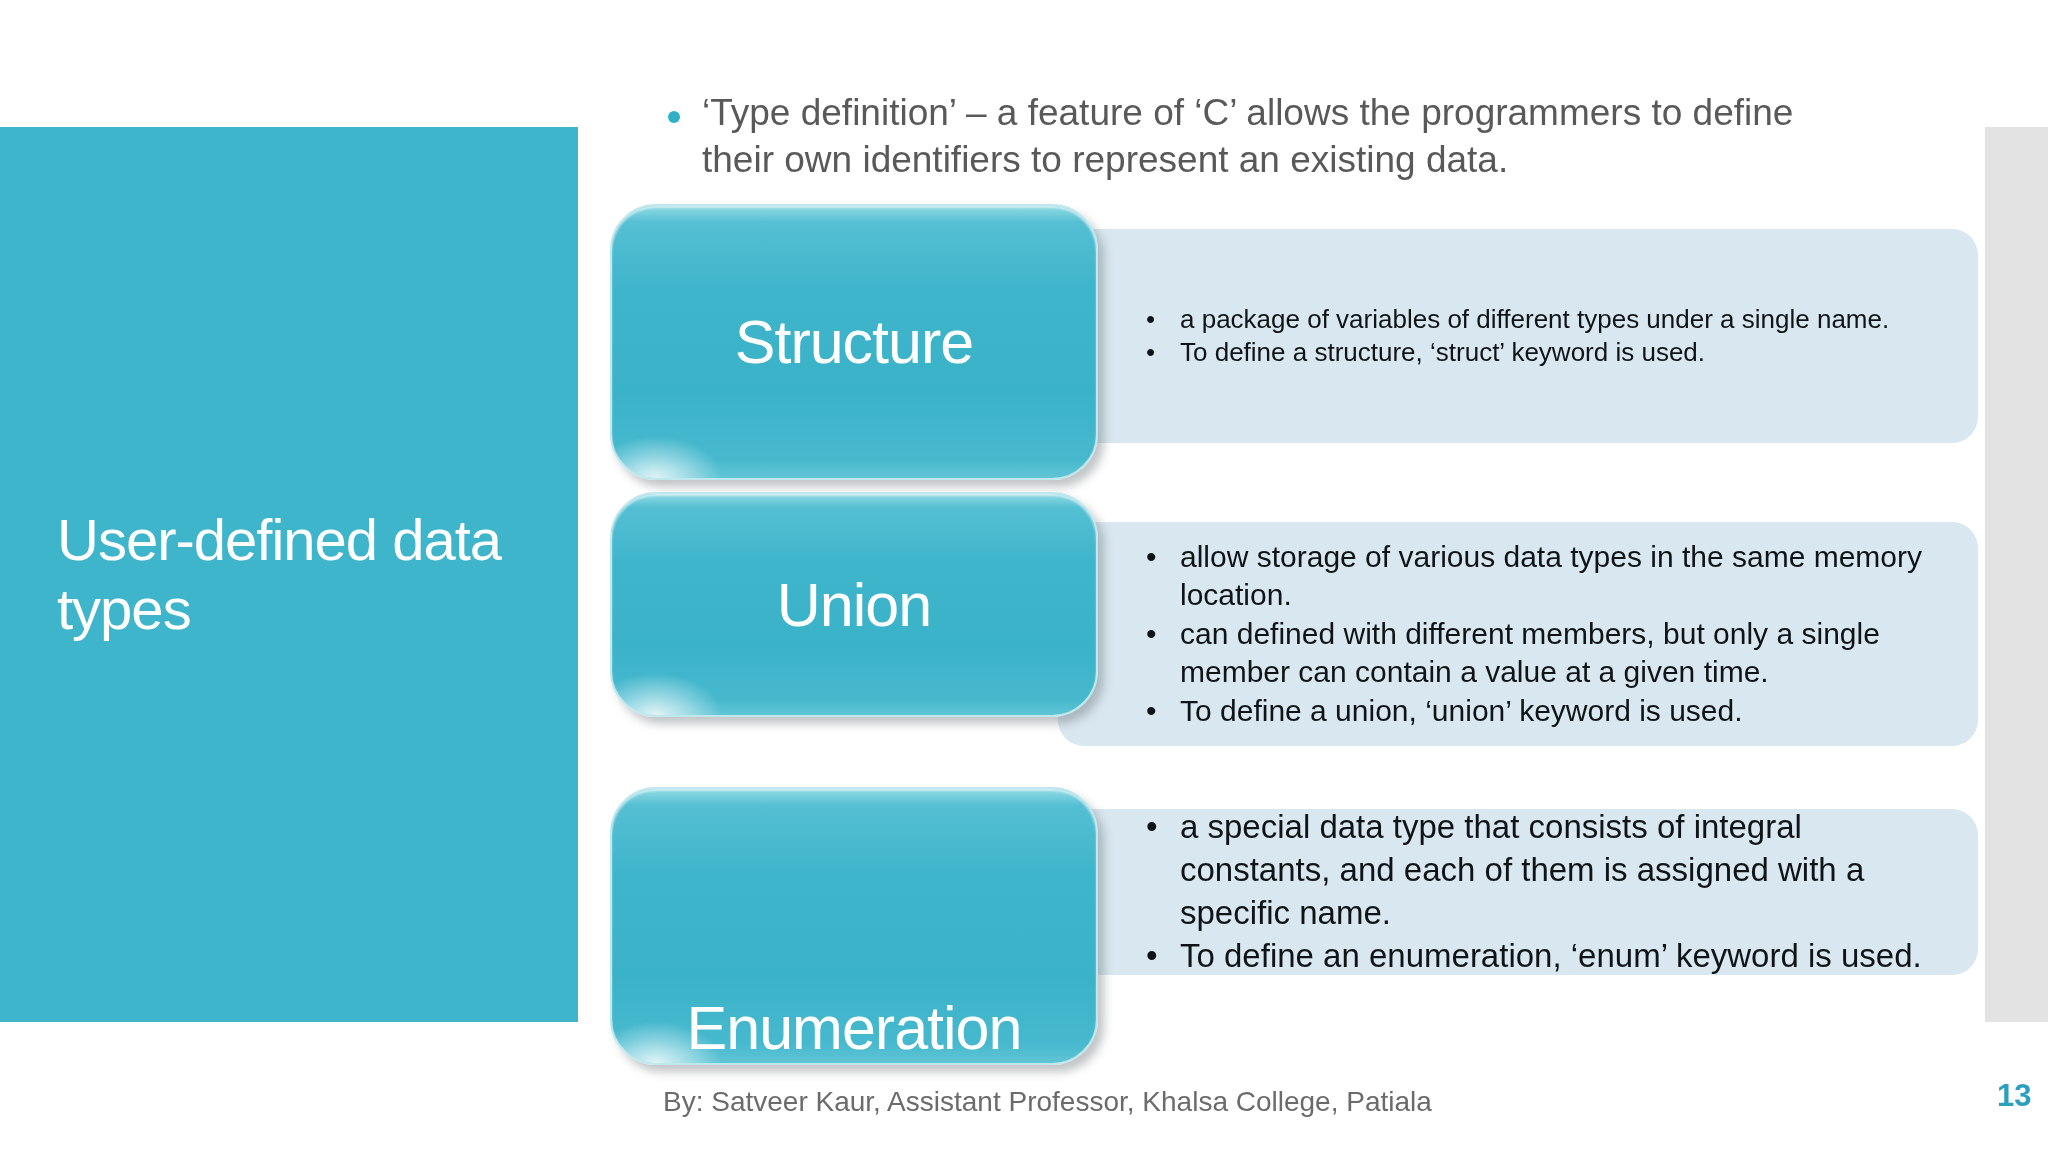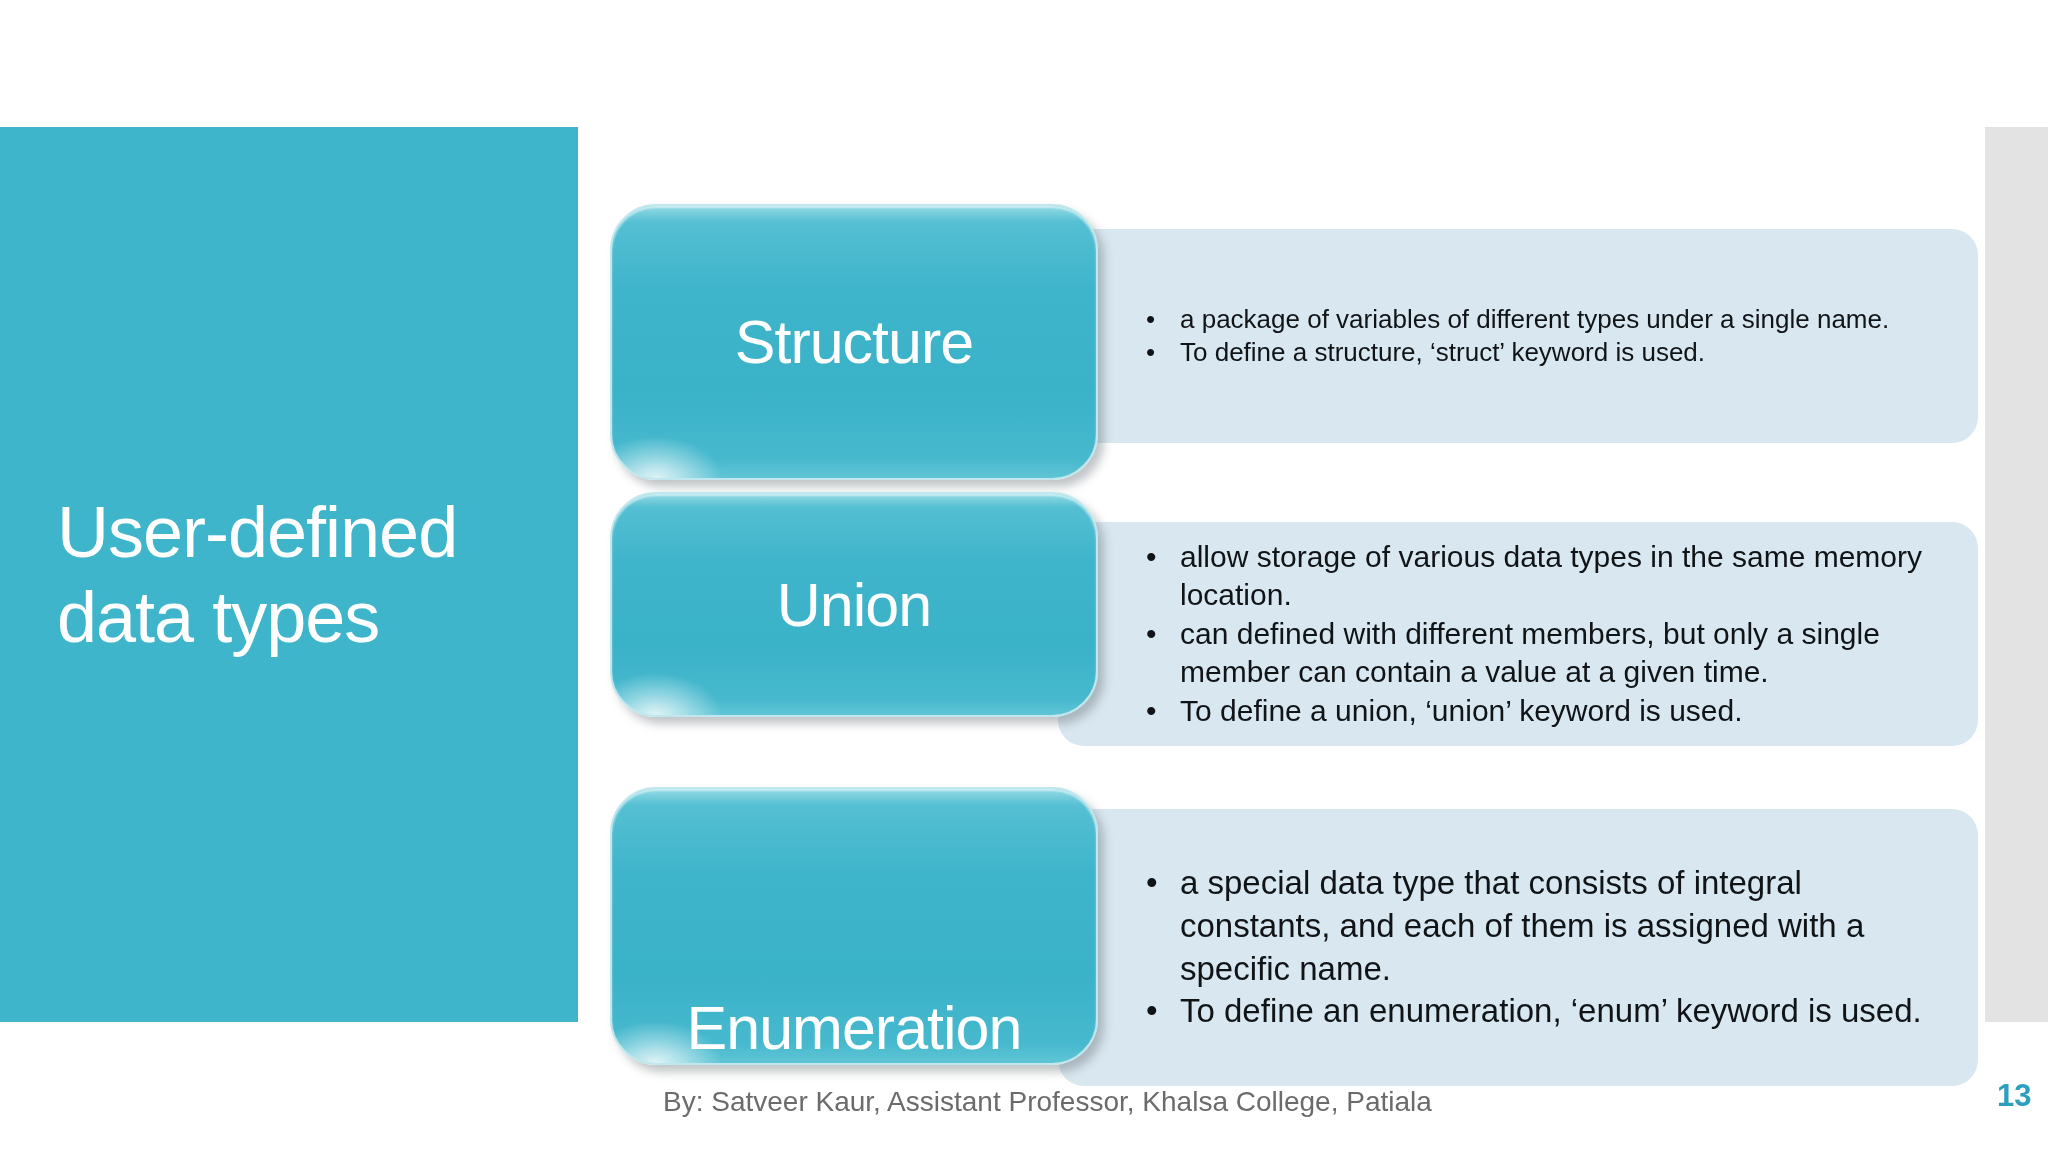--- a/index.html
+++ b/index.html
@@ -11,21 +11,21 @@
   .stage { position:relative; width:2048px; height:1152px; background:#ffffff; }
 
   
   .sidebar {
     position:absolute; left:0; top:127px; width:578px; height:895px;
     background:#3eb5ca;
     display:flex; align-items:center;
   }
   .sidebar-title {
     padding-left:57px; width:475px;
-    color:#ffffff; font-size:72px; font-weight:300; line-height:1.18;
+    color:#ffffff; font-size:58px; font-weight:300; line-height:1.18;
     letter-spacing:-1px;
   }
 
   
   .right-strip {
     position:absolute; left:1985px; top:127px; width:63px; height:895px;
     background:#e3e3e3;
   }
 
   
@@ -45,21 +45,21 @@
     display:flex; flex-direction:column; justify-content:center;
     box-sizing:border-box; padding:18px 42px 18px 86px;
     color:#101417;
   }
   .panel ul { list-style:none; margin:0; padding:0; }
   .panel li { position:relative; padding-left:36px; }
   .panel li::before { content:"\2022"; position:absolute; left:2px; top:0; }
   .panel li + li { }
   .p1 { top:229px; height:214px; font-size:26px; line-height:1.27; }
   .p2 { top:522px; height:224px; font-size:30px; line-height:1.28; }
-  .p3 { top:809px; height:277px; font-size:33px; line-height:1.30; }
+  .p3 { top:809px; height:166px; font-size:33px; line-height:1.30; }
 
   
   .shape {
     position:absolute; left:610px; width:488px;
     display:flex; align-items:center; justify-content:center;
     border-radius:46px; box-sizing:border-box;
     border:2px solid #bfe7ed;
     background:
       radial-gradient(95px 60px at 9% 100%, rgba(255,255,255,0.80), rgba(255,255,255,0) 70%),
       linear-gradient(180deg, #93dbe4 0%, #55bfd3 6%, #3fb5cb 30%, #3ab2c8 68%, #47b9ce 93%, #60c5d5 100%);
@@ -84,20 +84,24 @@
 <body>
 
 <div class="stage">
 
   <div class="sidebar">
     <div class="sidebar-title">User-defined data types</div>
   </div>
 
   <div class="right-strip"></div>
 
+  <div class="intro">
+    <span class="intro-dot"></span>
+    <div class="intro-text">‘Type definition’ – a feature of ‘C’ allows the programmers to define their own identifiers to represent an existing data.</div>
+  </div>
 
   <div class="panel p1">
     <ul>
       <li>a package of variables of different types under a single name.</li>
       <li>To define a structure, ‘struct’ keyword is used.</li>
     </ul>
   </div>
   <div class="shape s1">
     <span>Structure</span>
   </div>

